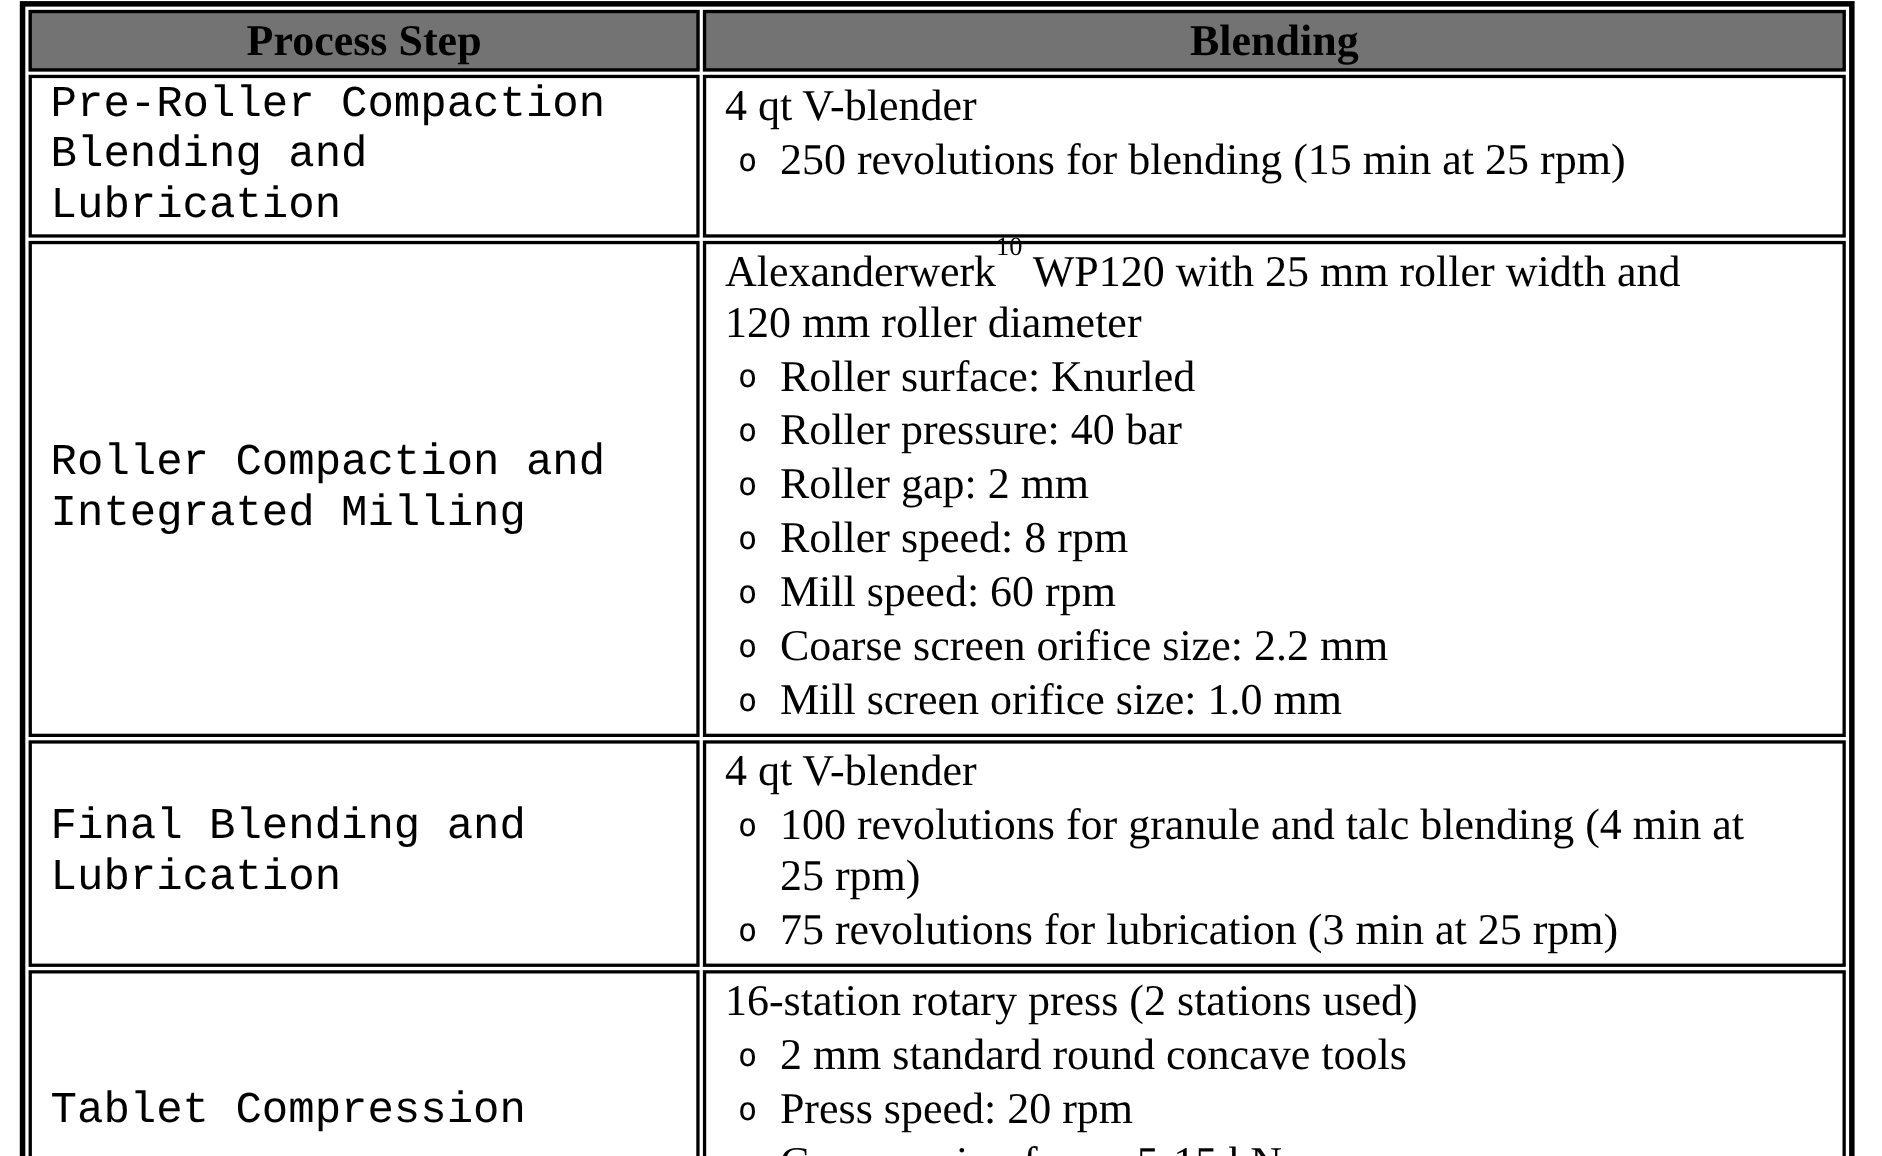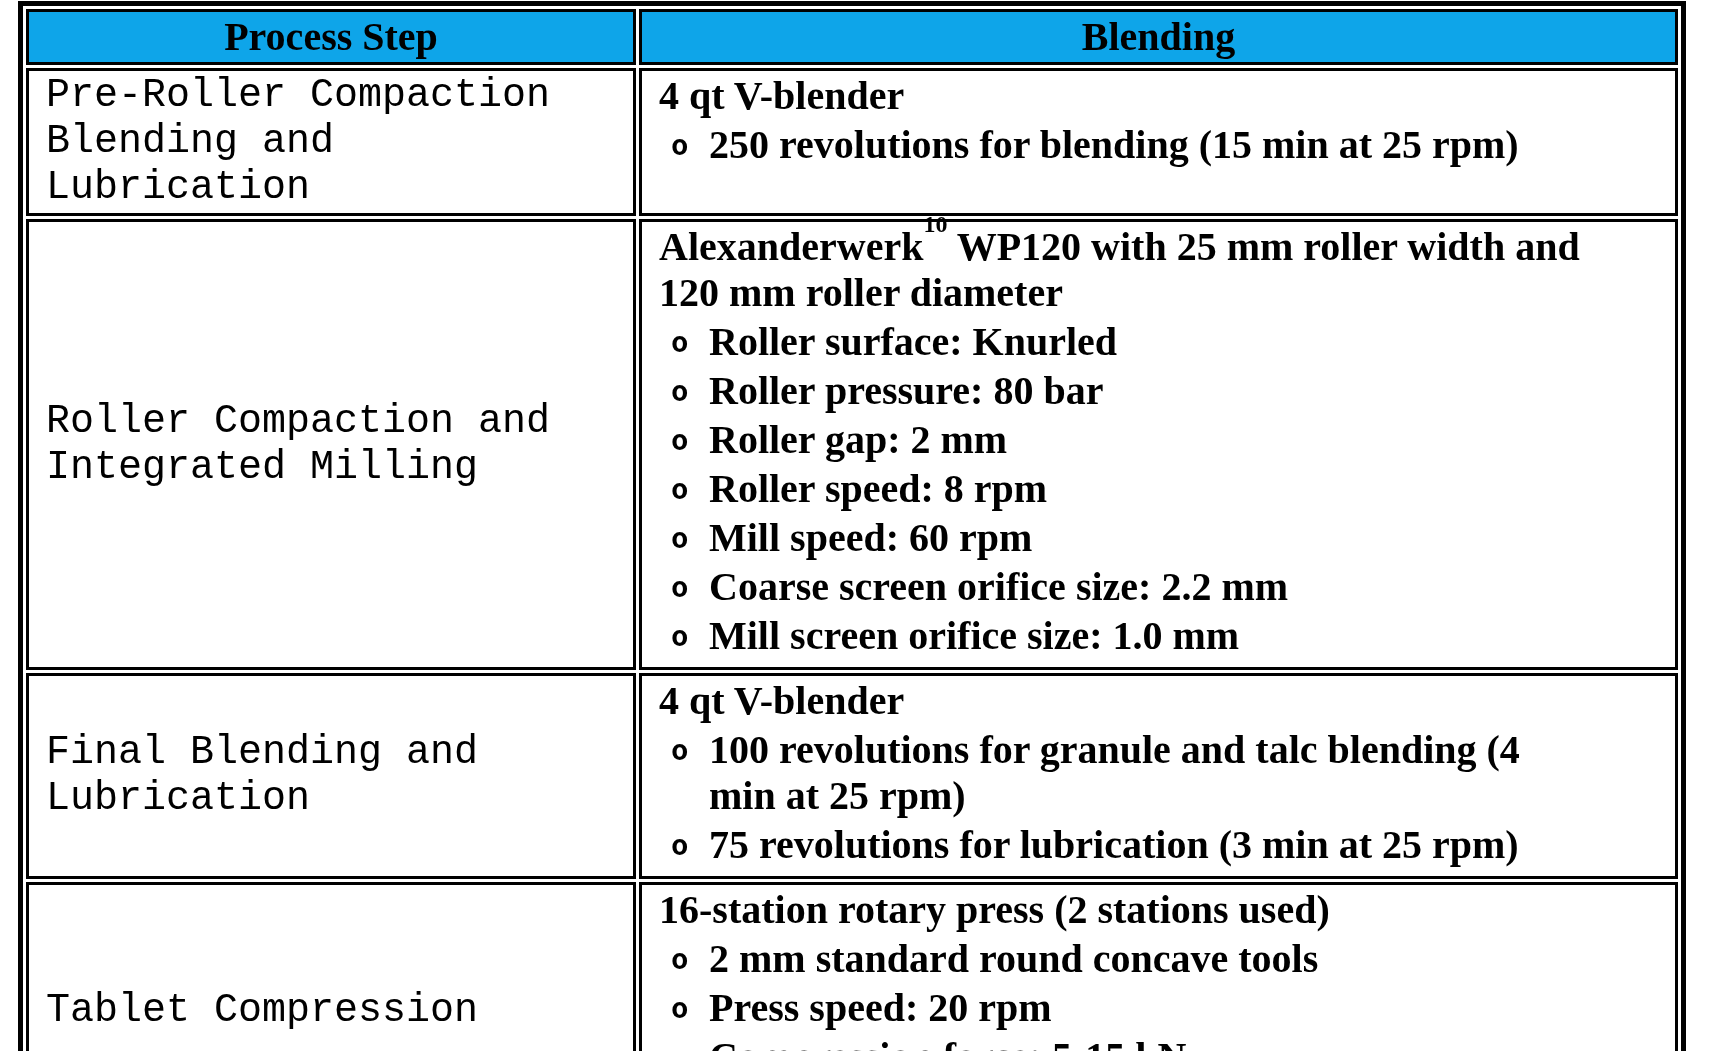--- a/index.html
+++ b/index.html
@@ -16,36 +16,35 @@
     border-spacing: 3px;           
     border: 5px solid #000;        
     width: 1668px;
     table-layout: fixed;
     font-size: 40px;
     line-height: 46px;
   }
   th, td { border: 3px solid #000; }
 
   th.hdr {
-    background: #0ea5e9;
+    background: #737373;
     font-weight: bold;
     text-align: center;
     vertical-align: middle;
     height: 46px;
     padding: 2px 10px;
   }
   td.step {
     vertical-align: middle;
     padding: 2px 14px 2px 17px;
     font-family: Liberation Mono, monospace;
   }
   td.equip {
     vertical-align: top;
     padding: 2px 22px 8px 17px;
-    font-weight: bold;
   }
   .equip-content { max-width: 930px; }
 
   tr.r1 { height: 96px; }
   tr.r2 { height: 436px; }
   tr.r3 { height: 190px; }
   tr.r4 { height: 242px; }
 
   .bullet { display: flex; margin-top: 3px; }
   .bullet .marker {
@@ -97,21 +96,21 @@
       <td class="step">Roller Compaction and Integrated Milling</td>
       <td class="equip">
         <div class="equip-content">
           <div class="intro"><span>Alexanderwerk</span><sup class="ref">10</sup><span> WP120 with 25 mm roller width and 120 mm roller diameter</span></div>
           <div class="bullet">
             <span class="marker">o</span>
             <span class="btext">Roller surface: Knurled</span>
           </div>
           <div class="bullet">
             <span class="marker">o</span>
-            <span class="btext">Roller pressure: 80 bar</span>
+            <span class="btext">Roller pressure: 40 bar</span>
           </div>
           <div class="bullet">
             <span class="marker">o</span>
             <span class="btext">Roller gap: 2 mm</span>
           </div>
           <div class="bullet">
             <span class="marker">o</span>
             <span class="btext">Roller speed: 8 rpm</span>
           </div>
           <div class="bullet">

